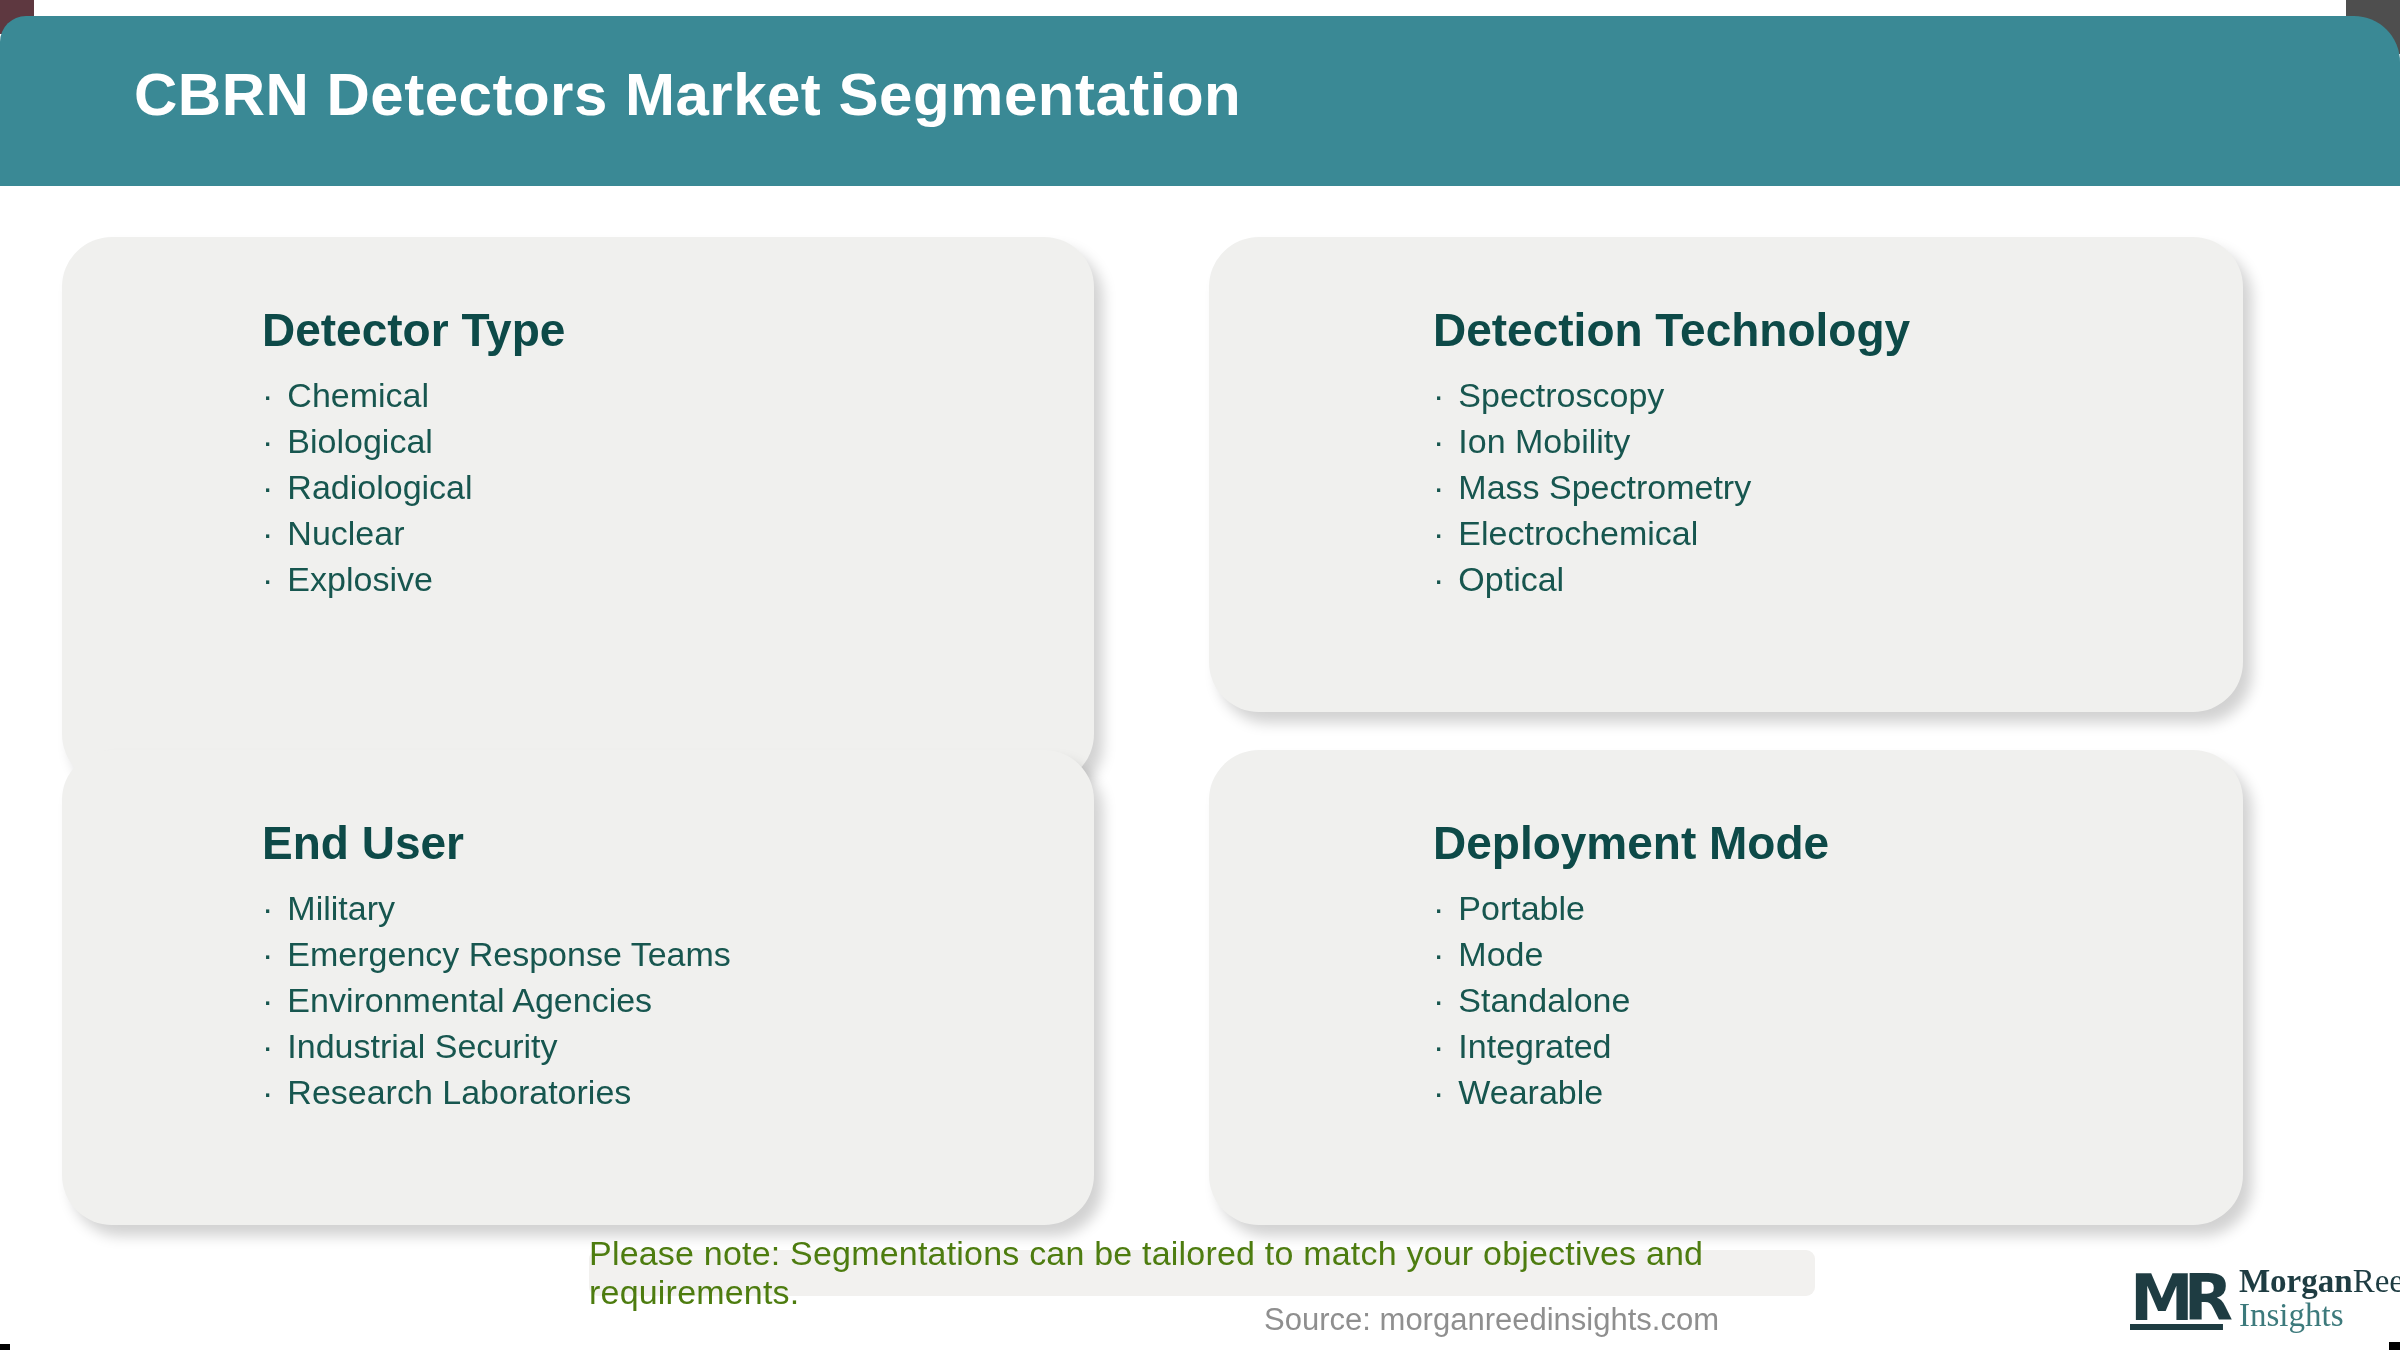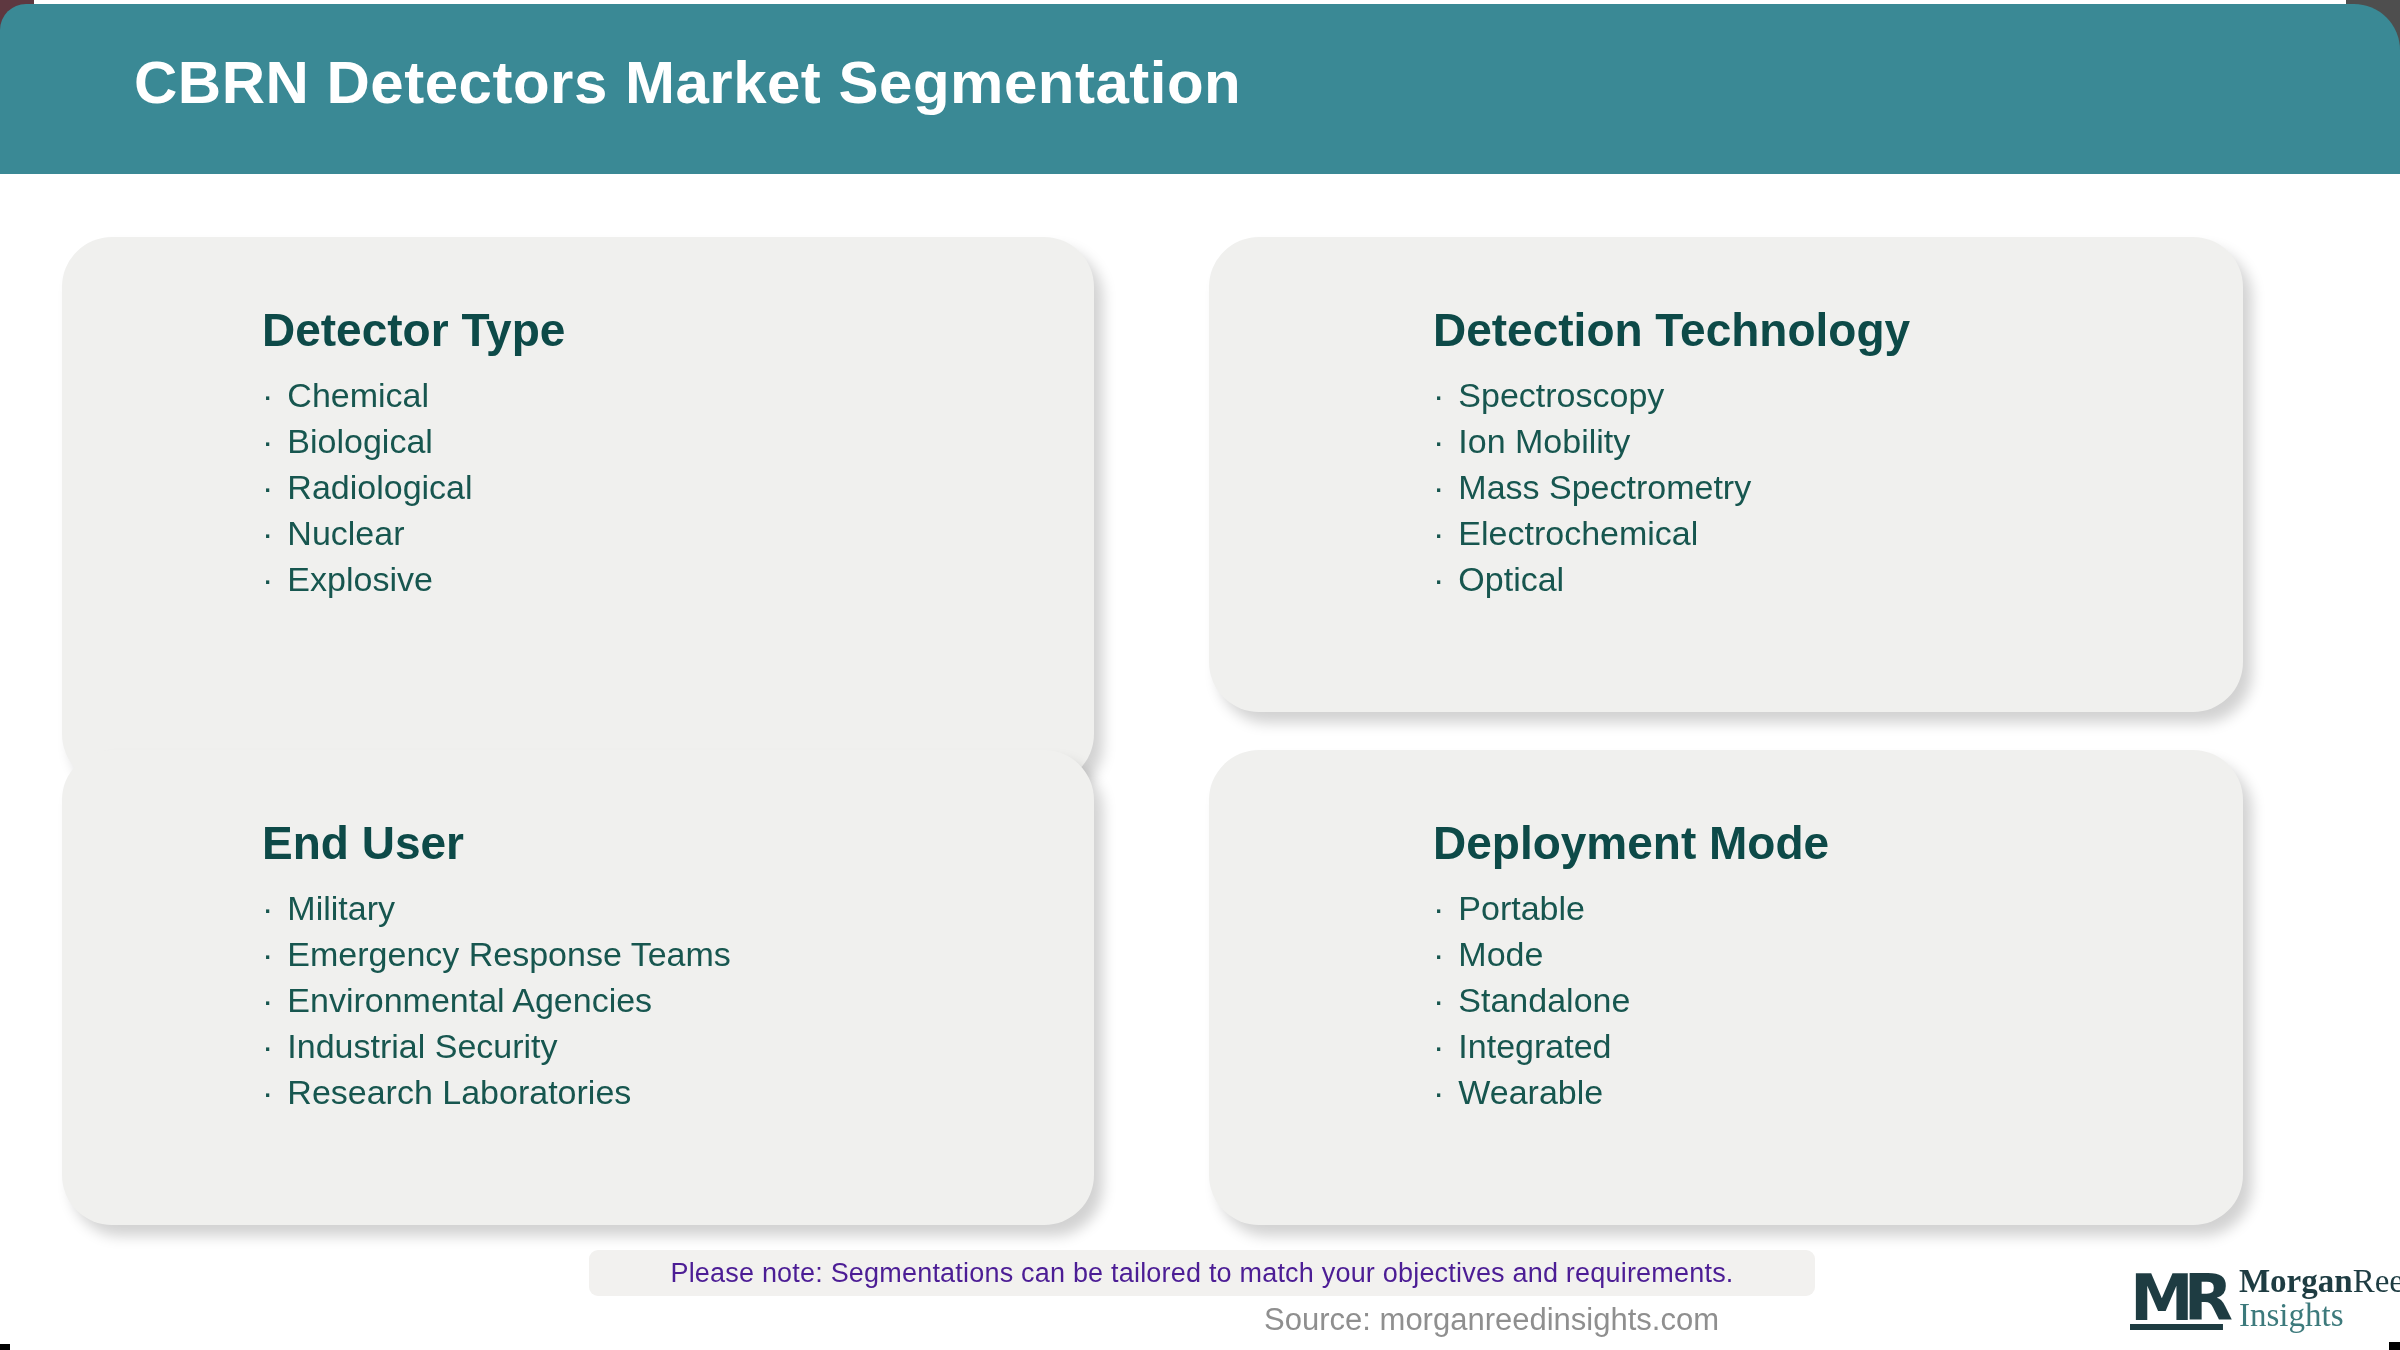--- a/index.html
+++ b/index.html
@@ -12,21 +12,21 @@
   }
   #canvas { position: absolute; inset: 0; width: 2400px; height: 1350px; }
 
   
   .corner-bg { position: absolute; top: 0; z-index: 0; }
   .corner-bg.left  { left: 0;  width: 34px; height: 34px; background: #5e3840; }
   .corner-bg.right { right: 0; width: 54px; height: 54px; background: #4e4e4e; }
 
   
   .header {
-    position: absolute; left: 0; top: 4px; z-index: 1;
+    position: absolute; left: 0; top: 16px; z-index: 1;
     width: 2400px; height: 170px;
     background: #3a8995;
     border-radius: 26px 46px 0 0;
     box-sizing: border-box;
     display: flex; align-items: center;
   }
   .header .title {
     margin-left: 134px; margin-top: -14px;
     color: #ffffff;
     font-size: 60px; font-weight: 700; letter-spacing: 0.5px;
@@ -63,21 +63,21 @@
 
   
   .note-banner {
     position: absolute; z-index: 1;
     left: 589px; top: 1250px; width: 1226px; height: 46px;
     background: #f2f1ef; border-radius: 9px;
     display: flex; align-items: center; justify-content: center;
     box-sizing: border-box;
   }
   .note-banner .note-text {
-    color: #4c1d95; font-size: 27px; letter-spacing: 0.2px;
+    color: #4d7c0f; font-size: 34px; letter-spacing: 0.2px;
   }
 
   .source-line {
     position: absolute; z-index: 1;
     left: 589px; top: 1302px; width: 1130px;
     text-align: right;
     color: #8f8f8f; font-size: 31px;
   }
 
   

